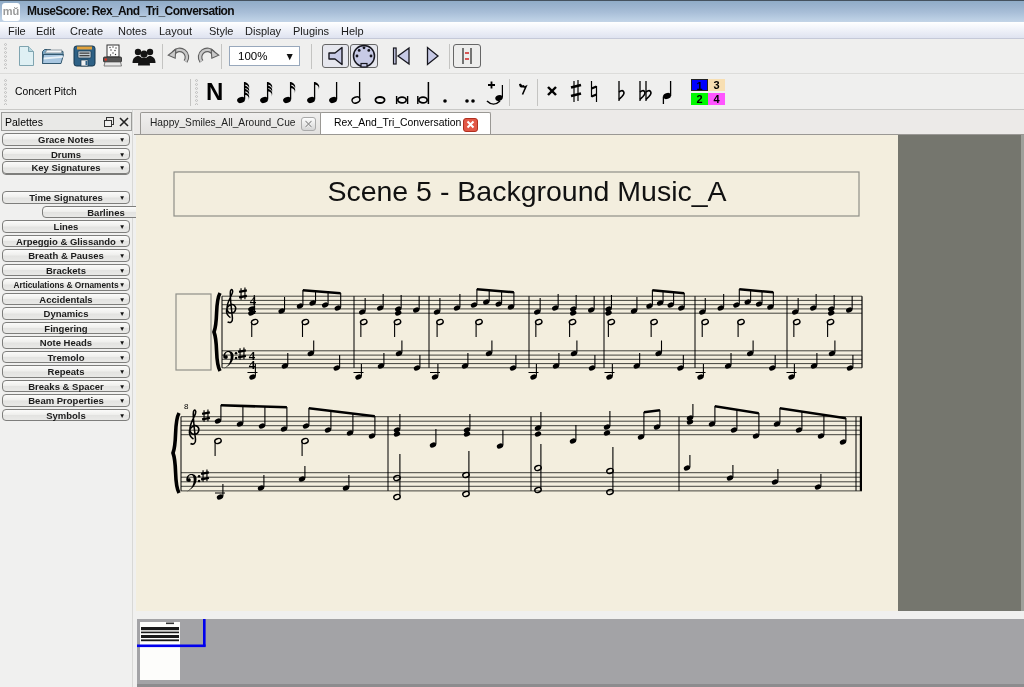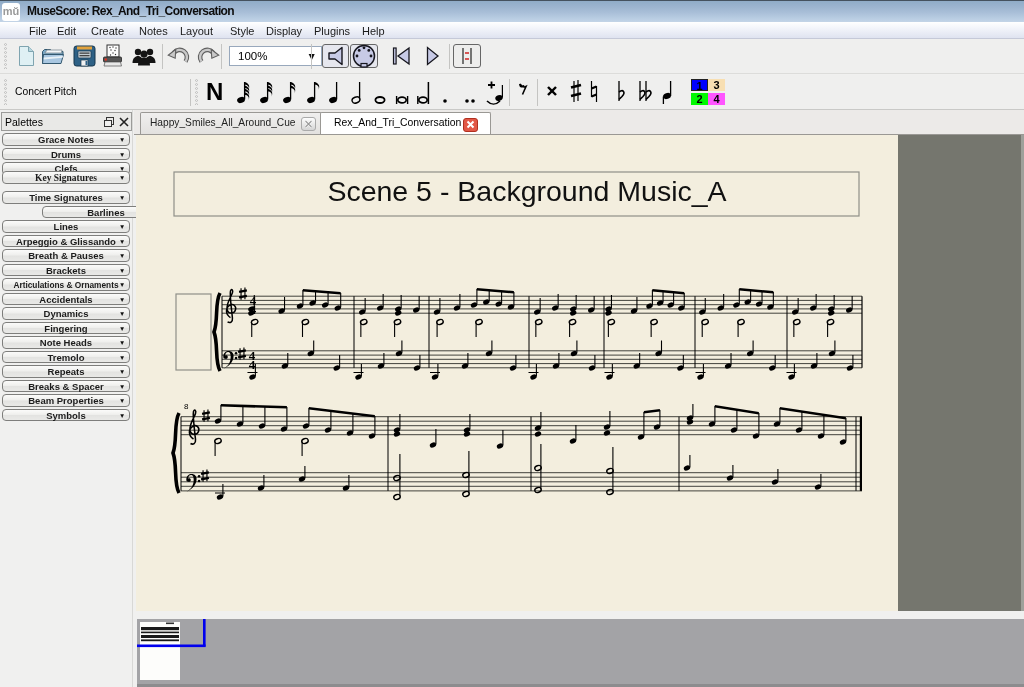--- a/index.html
+++ b/index.html
@@ -5,26 +5,26 @@
 html,body { width:1024px; height:687px; overflow:hidden; font-family:"Liberation Sans",sans-serif; background:#f0f0ef; }
 #win { position:absolute; left:0; top:0; width:1024px; height:687px;padding-left:46px; }
 #titlebar { position:absolute; left:0; top:0; width:1024px; height:22px;
   background:linear-gradient(180deg,#90acc8 0%,#9db5d0 30%,#a9bfd8 55%,#bacee3 85%,#c3d4e7 100%);
   border-top:1px solid #45525f; }
 #tbicon { position:absolute; left:2px; top:2px; width:18px; height:18px; background:#fff; border-radius:3px;
   color:#9a9a9a; font-size:11px; font-weight:bold; text-align:center; line-height:17px; }
 #tbtext { position:absolute; left:27px; top:3px; font-size:12px; font-weight:bold; color:#0d0d0d; letter-spacing:-0.6px; }
 #menubar { position:absolute; left:0; top:22px; width:1024px; height:17px;
   background:linear-gradient(180deg,#ffffff 0%,#f2f4fa 40%,#dfe3f0 100%); border-bottom:1px solid #c5c9d8; }
-.mi { position:absolute; top:3px; font-size:11px; color:#1a1a1a;margin-left:21px; }
+.mi { position:absolute; top:3px; font-size:11px; color:#1a1a1a; }
 #tb1 { position:absolute; left:0; top:39px; width:1024px; height:35px; background:#efefee; border-bottom:1px solid #dcdcda; }
 #tb2 { position:absolute; left:0; top:75px; width:1024px; height:35px; background:#efefee; border-bottom:1px solid #c9c9c7; }
 .ti { position:absolute; top:6px; }
 .sep { position:absolute; width:1px; background:#c4c4c2; }
-#combo { position:absolute; left:229px; top:7px; width:93px; height:20px; background:#fff; border:1px solid #98a8bc; font-size:11.5px; color:#000; }
+#combo { position:absolute; left:229px; top:7px; width:71px; height:20px; background:#fff; border:1px solid #98a8bc; font-size:11.5px; color:#000; }
 #combo .ct { position:absolute; left:8px; top:3px; }
 #combo .ca { position:absolute; right:4px; top:3px; font-size:10.5px; color:#111; }
 .pressbtn { position:absolute; border:1px solid #666; border-radius:3px; background:#e6e7ee; }
 #concert { position:absolute; left:15px; top:11px; font-size:10.3px; color:#000; }
 .vq { position:absolute; width:17px; height:12px; font-size:11px; font-weight:bold; text-align:center; line-height:12px; color:#000; }
 #palpanel { position:absolute; left:0; top:110px; width:133px; height:577px; background:#f0f0ef; border-right:1px solid #d8d8d6; }
 #palhead { position:absolute; left:1px; top:2px; width:131px; height:19px; font-size:10.5px; color:#000;
   background:#e9e9e7; border:1px solid #9b9b99; }
 #palhead .pt { position:absolute; left:3px; top:3px; }
 .pbtn { position:absolute; left:2px; width:128px; height:12.5px; border:1px solid #7e7e7c; border-radius:4px;
@@ -331,21 +331,21 @@
         <rect x="3.5" y="1.5" width="7" height="7" fill="none" stroke="#333" stroke-width="1"></rect>
         <rect x="1.5" y="4.5" width="7" height="6" fill="#f0f0ef" stroke="#333" stroke-width="1"></rect>
       </svg>
       <svg style="position:absolute;left:116px;top:3px" width="12" height="12">
         <path d="M2,2 L10,10 M10,2 L2,10" stroke="#222" stroke-width="1.6"></path>
       </svg>
     </div>
     <div class="pbtn" style="top:23.2px;font-size:9.5px;"><span class="pl">Grace Notes</span><span class="parr">▾</span></div>
       <div class="pbtn" style="top:37.7px;font-size:9.5px;"><span class="pl">Drums</span><span class="parr">▾</span></div>
       <div class="pbtn" style="top:52.2px;font-size:9.5px;"><span class="pl">Clefs</span><span class="parr">▾</span></div>
-      <div class="pbtn" style="top:61px;font-size:9.5px;font-family:Liberation Serif, serif;"><span class="pl">Key Signatures</span><span class="parr">▾</span></div>
+      <div class="pbtn" style="top:51px;font-size:9.5px;"><span class="pl">Key Signatures</span><span class="parr">▾</span></div>
       <div class="pbtn" style="top:81.2px;font-size:9.5px;"><span class="pl">Time Signatures</span><span class="parr">▾</span></div>
       <div class="pbtn" style="top:95.7px;font-size:9.5px;margin-left:40px;"><span class="pl">Barlines</span><span class="parr">▾</span></div>
       <div class="pbtn" style="top:110.2px;font-size:9.5px;"><span class="pl">Lines</span><span class="parr">▾</span></div>
       <div class="pbtn" style="top:124.7px;font-size:9.5px;"><span class="pl">Arpeggio &amp; Glissando</span><span class="parr">▾</span></div>
       <div class="pbtn" style="top:139.2px;font-size:9.5px;"><span class="pl">Breath &amp; Pauses</span><span class="parr">▾</span></div>
       <div class="pbtn" style="top:153.7px;font-size:9.5px;"><span class="pl">Brackets</span><span class="parr">▾</span></div>
       <div class="pbtn" style="top:168.2px;font-size:8.3px;"><span class="pl">Articulations &amp; Ornaments</span><span class="parr">▾</span></div>
       <div class="pbtn" style="top:182.7px;font-size:9.5px;"><span class="pl">Accidentals</span><span class="parr">▾</span></div>
       <div class="pbtn" style="top:197.2px;font-size:9.5px;"><span class="pl">Dynamics</span><span class="parr">▾</span></div>
       <div class="pbtn" style="top:211.7px;font-size:9.5px;"><span class="pl">Fingering</span><span class="parr">▾</span></div>

